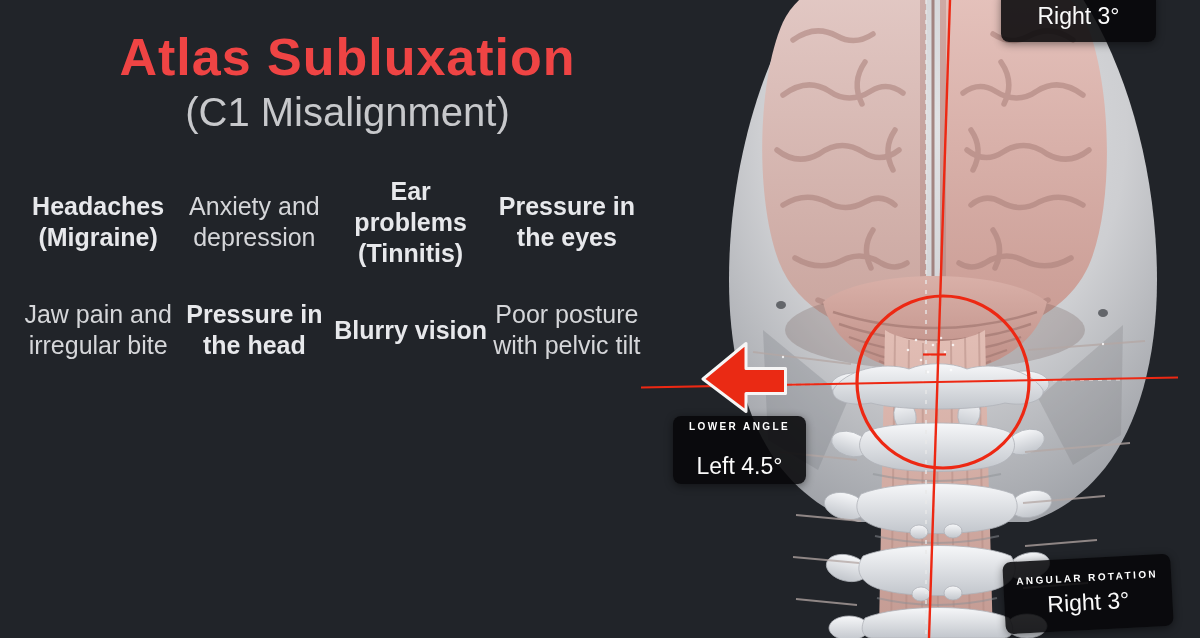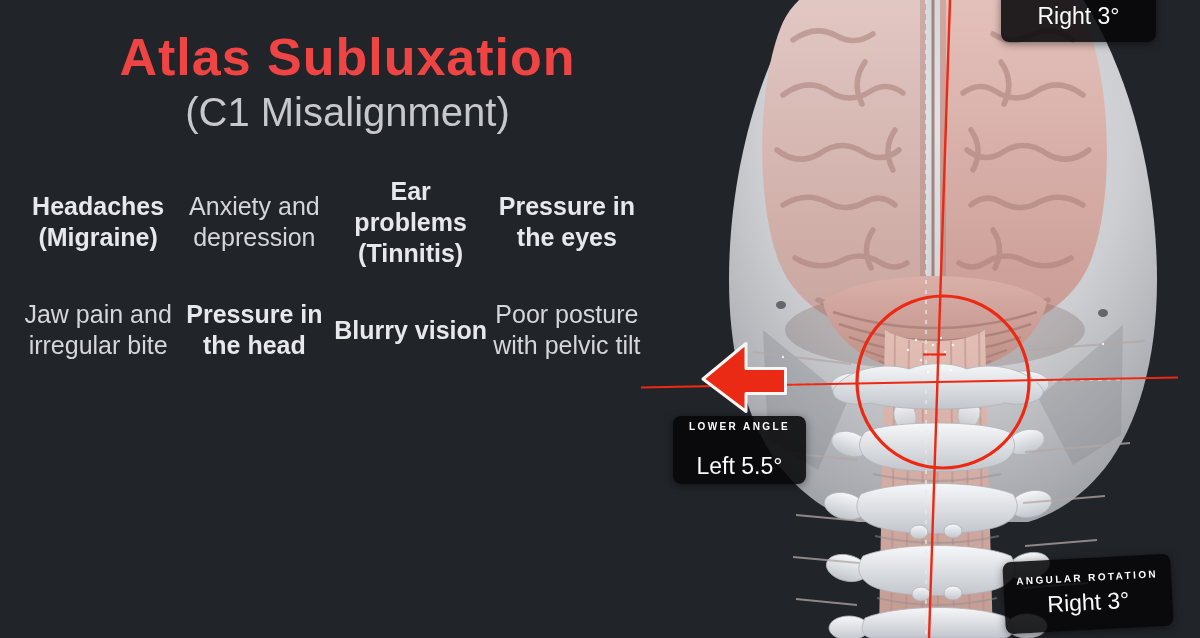--- a/index.html
+++ b/index.html
@@ -226,20 +226,20 @@
       <line x1="290" y1="354.5" x2="313" y2="354.5" stroke="#ed2813" stroke-width="2.2"></line>
       <circle cx="310" cy="382" r="86" fill="none" stroke="#ed2813" stroke-width="3.2"></circle>
       <polygon points="70,379 113,343.5 113,368.5 152.5,368.5 152.5,393.5 113,393.5 113,411.5" fill="#ea2a14" stroke="#f6f6f6" stroke-width="3" stroke-linejoin="round"></polygon>
     </svg>
 
     <div class="badge badge-top">
       <div class="badge-value">Right 3°</div>
     </div>
     <div class="badge badge-lower">
       <div class="badge-label">LOWER ANGLE</div>
-      <div class="badge-value">Left 5.5°</div>
+      <div class="badge-value">Left 4.5°</div>
     </div>
     <div class="badge badge-rot">
       <div class="badge-label">ANGULAR ROTATION</div>
       <div class="badge-value">Right 3°</div>
     </div>
   </div>
 </div>
 
 </body></html>

